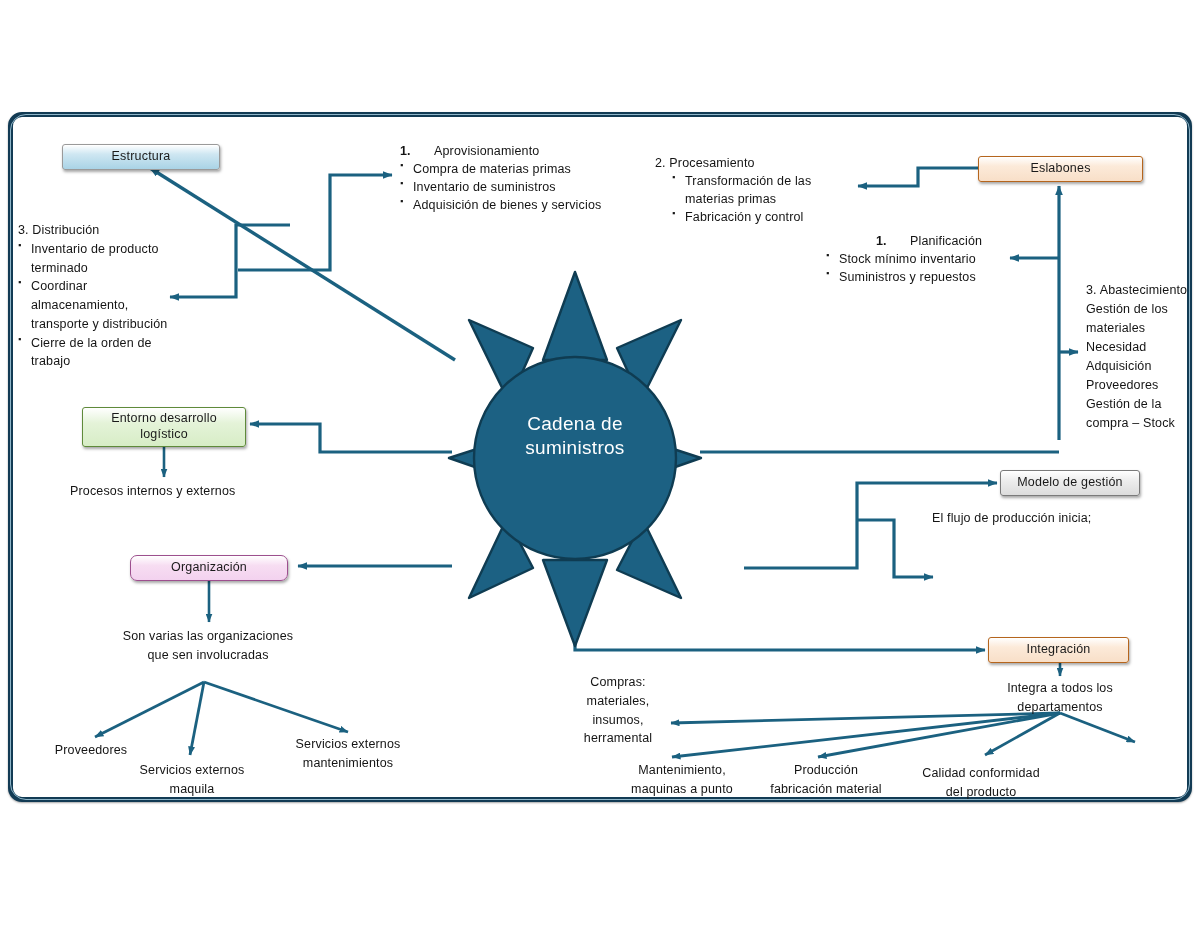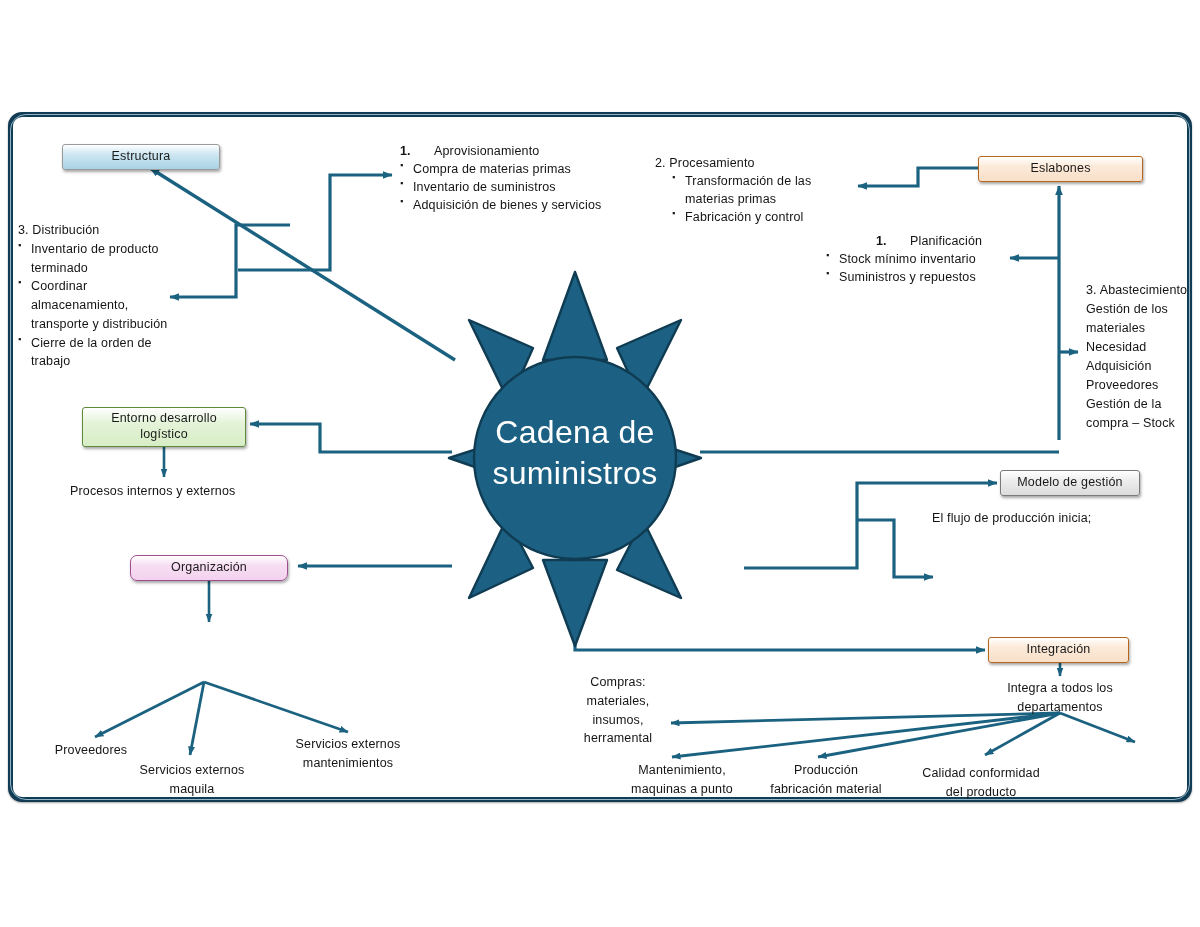--- a/index.html
+++ b/index.html
@@ -67,21 +67,21 @@
     background:linear-gradient(180deg,#ffffff 0%,#ededed 40%,#dcdcdc 100%);
     border:1px solid #7a7a7a;
     box-shadow:1px 2px 3px rgba(0,0,0,.35), inset 0 1px 0 #ffffff;
   }
 
   
   .sun{position:absolute;left:449px;top:262px;width:252px;height:392px;}
   .sun svg{width:252px;height:392px;display:block;overflow:visible;}
   .sun-label{
     position:absolute;left:0;top:150px;width:252px;text-align:center;
-    color:#ffffff;font-size:32px;line-height:1.28;letter-spacing:.3px;
+    color:#ffffff;font-size:19px;line-height:1.28;letter-spacing:.3px;
     pointer-events:none;
   }
 
   
   .txt{position:absolute;font-size:12.5px;line-height:1.45;letter-spacing:.15px;color:#141414;}
   .txt .hd{display:block;}
   .txt ul{margin:0;padding:0;list-style:none;}
   .txt li{position:relative;padding-left:13px;}
   .txt li::before{
     content:"\25AA";position:absolute;left:0;top:-1px;font-size:9px;color:#141414;
@@ -262,20 +262,23 @@
   </div>
 
   <div class="txt" style="left:932px;top:509px;width:220px;line-height:1.52;">
     <span class="hd">El flujo de producción inicia;</span>
   </div>
 
   <div class="txt" style="left:70px;top:482px;width:200px;">
     <span class="plain">Procesos internos y externos</span>
   </div>
 
+  <div class="txt ctr" style="left:122px;top:627px;width:172px;line-height:1.5;">
+    <span class="plain">Son varias las organizaciones que sen involucradas</span>
+  </div>
 
   <div class="txt ctr" style="left:36px;top:741px;width:110px;">
     <span class="plain">Proveedores</span>
   </div>
 
   <div class="txt ctr" style="left:119px;top:761px;width:146px;line-height:1.5;">
     <span class="plain">Servicios externos</span>
     <span class="plain">maquila</span>
   </div>
 

